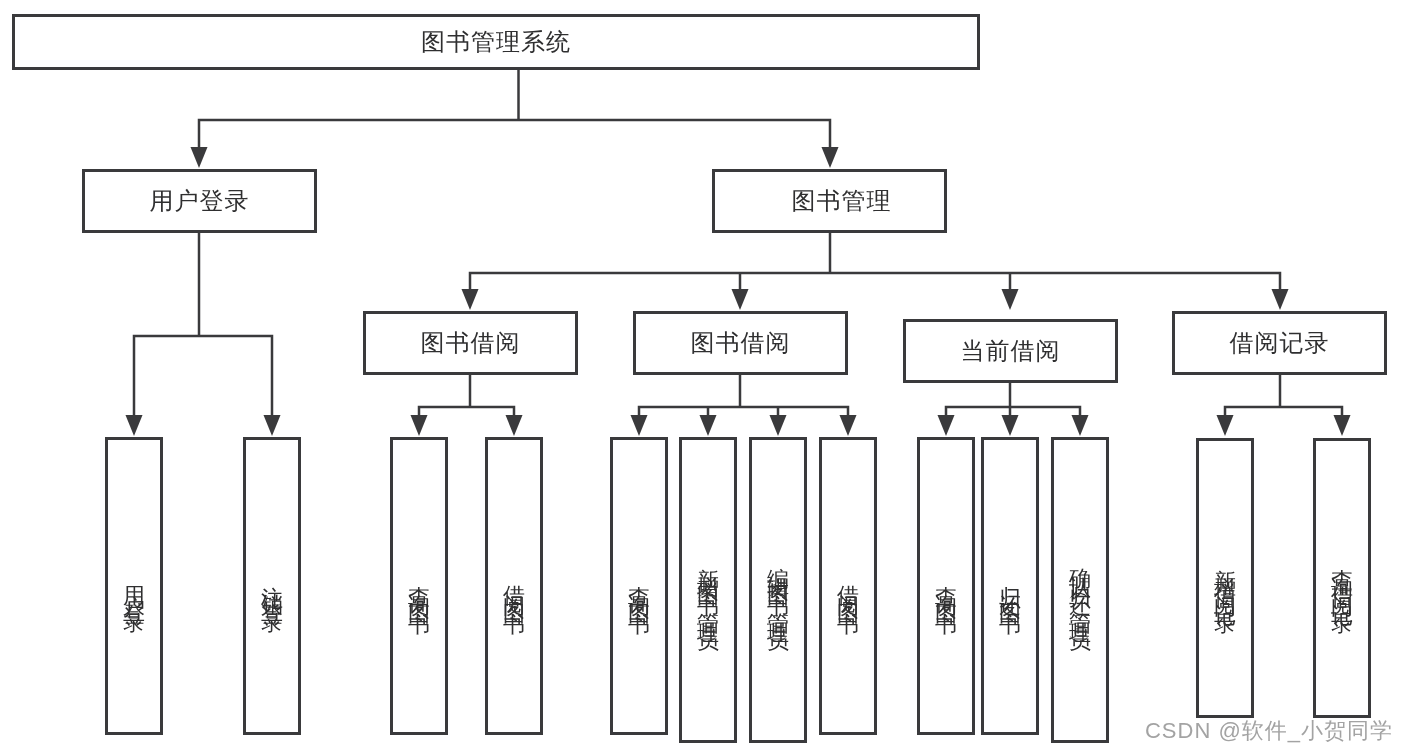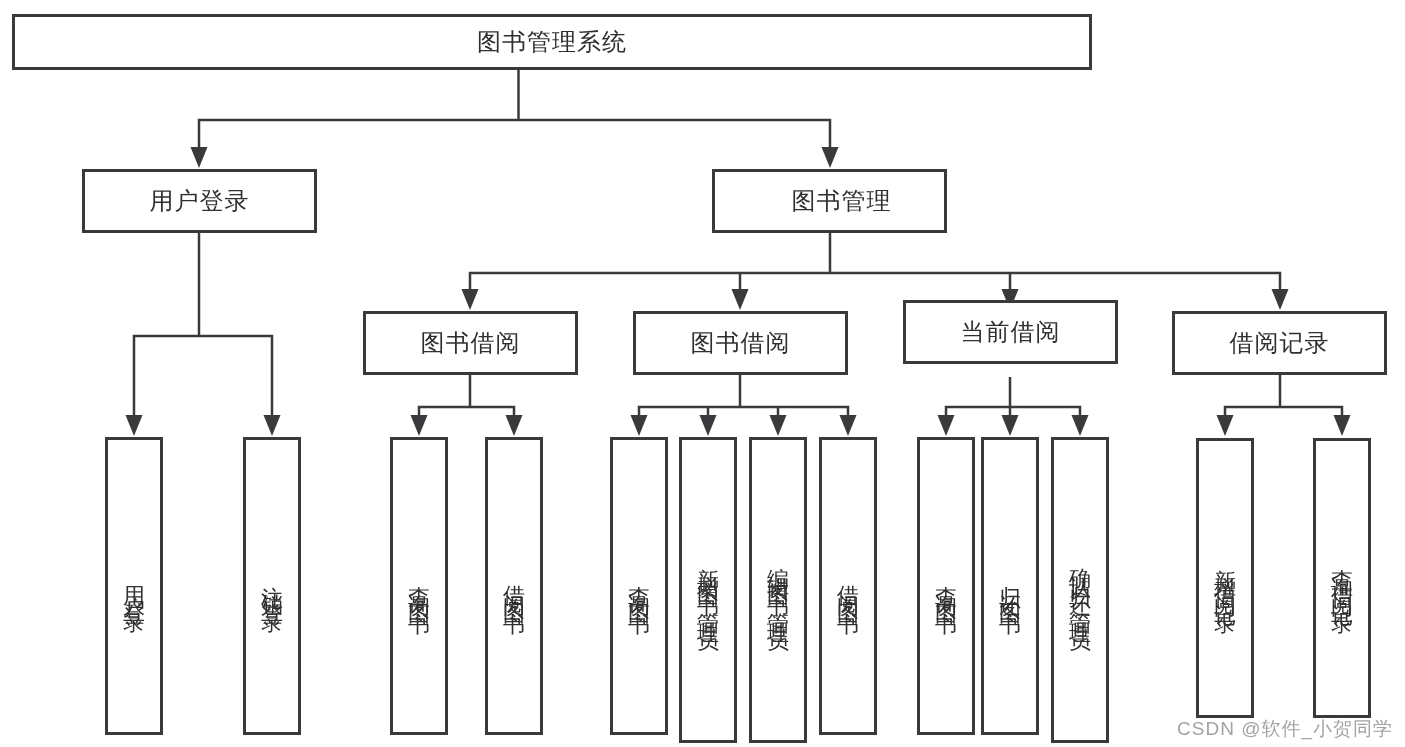--- a/index.html
+++ b/index.html
@@ -26,21 +26,21 @@
   .v {
     writing-mode: vertical-rl;
     font-size: 22px;
     letter-spacing: 9px;
     line-height: 1;
   }
   .watermark {
     position: absolute;
     right: 12px;
     top: 716px;
-    font-size: 19px;
+    font-size: 22px;
     color: #a3a3a3;
     letter-spacing: 1px;
     z-index: 5;
     white-space: nowrap;
   }
 </style>
 </head>
 <body>
 
 <div class="canvas">
@@ -93,28 +93,28 @@
       <polygon points="769.5,415 786.5,415 778,436"></polygon>
       <polygon points="839.5,415 856.5,415 848,436"></polygon>
       <polygon points="937.5,415 954.5,415 946,436"></polygon>
       <polygon points="1001.5,415 1018.5,415 1010,436"></polygon>
       <polygon points="1071.5,415 1088.5,415 1080,436"></polygon>
       <polygon points="1216.5,415 1233.5,415 1225,436"></polygon>
       <polygon points="1333.5,415 1350.5,415 1342,436"></polygon>
     </g>
   </svg>
 
-  <div class="box h" style="left:12px; top:14px; width:1080px; height:56px;">图书管理系统</div>
+  <div class="box h" style="left:12px; top:14px; width:968px; height:56px;">图书管理系统</div>
 
   <div class="box h" style="left:82px; top:169px; width:235px; height:64px;">用户登录</div>
   <div class="box h" style="left:712px; top:169px; width:235px; height:64px;padding-left:24px;">图书管理</div>
 
   <div class="box h" style="left:363px; top:311px; width:215px; height:64px;">图书借阅</div>
   <div class="box h" style="left:633px; top:311px; width:215px; height:64px;font-family:Liberation Mono, monospace;">图书借阅</div>
-  <div class="box h" style="left:903px; top:300px; width:215px; height:64px;">当前借阅</div>
+  <div class="box h" style="left:903px; top:319px; width:215px; height:64px;">当前借阅</div>
   <div class="box h" style="left:1172px; top:311px; width:215px; height:64px;">借阅记录</div>
 
   <div class="box v" style="left:105px; top:437px; width:58px; height:298px;">用户登录</div>
   <div class="box v" style="left:243px; top:437px; width:58px; height:298px;">注销登录</div>
 
   <div class="box v" style="left:390px; top:437px; width:58px; height:298px;">查询图书</div>
   <div class="box v" style="left:485px; top:437px; width:58px; height:298px;">借阅图书</div>
 
   <div class="box v" style="left:610px; top:437px; width:58px; height:298px;">查询图书</div>
   <div class="box v" style="left:679px; top:437px; width:58px; height:306px;">新增图书（管理员）</div>

